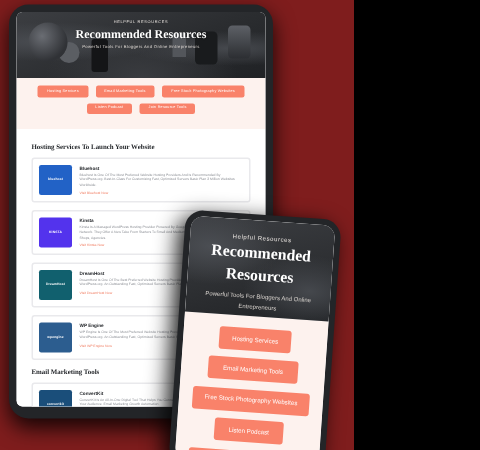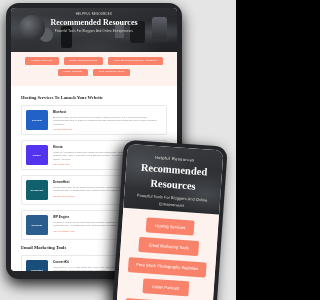--- a/index.html
+++ b/index.html
@@ -1,21 +1,21 @@
 <!DOCTYPE html>
 <html><head>
 <meta charset="utf-8">
 <style>
   * { box-sizing: border-box; margin: 0; padding: 0; }
   html, body {
     width: 236px; height: 300px; overflow: hidden;
     background: #000;
     font-family: "Liberation Sans", sans-serif;
   }
-  #stage { position: relative; width: 236px; height: 300px; background: #e5e5e5; }
+  #stage { position: relative; width: 236px; height: 300px; background: #7f1d1d; }
 
   
   .tablet {
     position: absolute; left: 6px; top: 3px;
     width: 176px; height: 276px;
     background: #232528;
     border-radius: 13px;
     box-shadow: 0 6px 14px rgba(0,0,0,.85);
     padding: 5px 5px 8px 5px;
     overflow: hidden;

